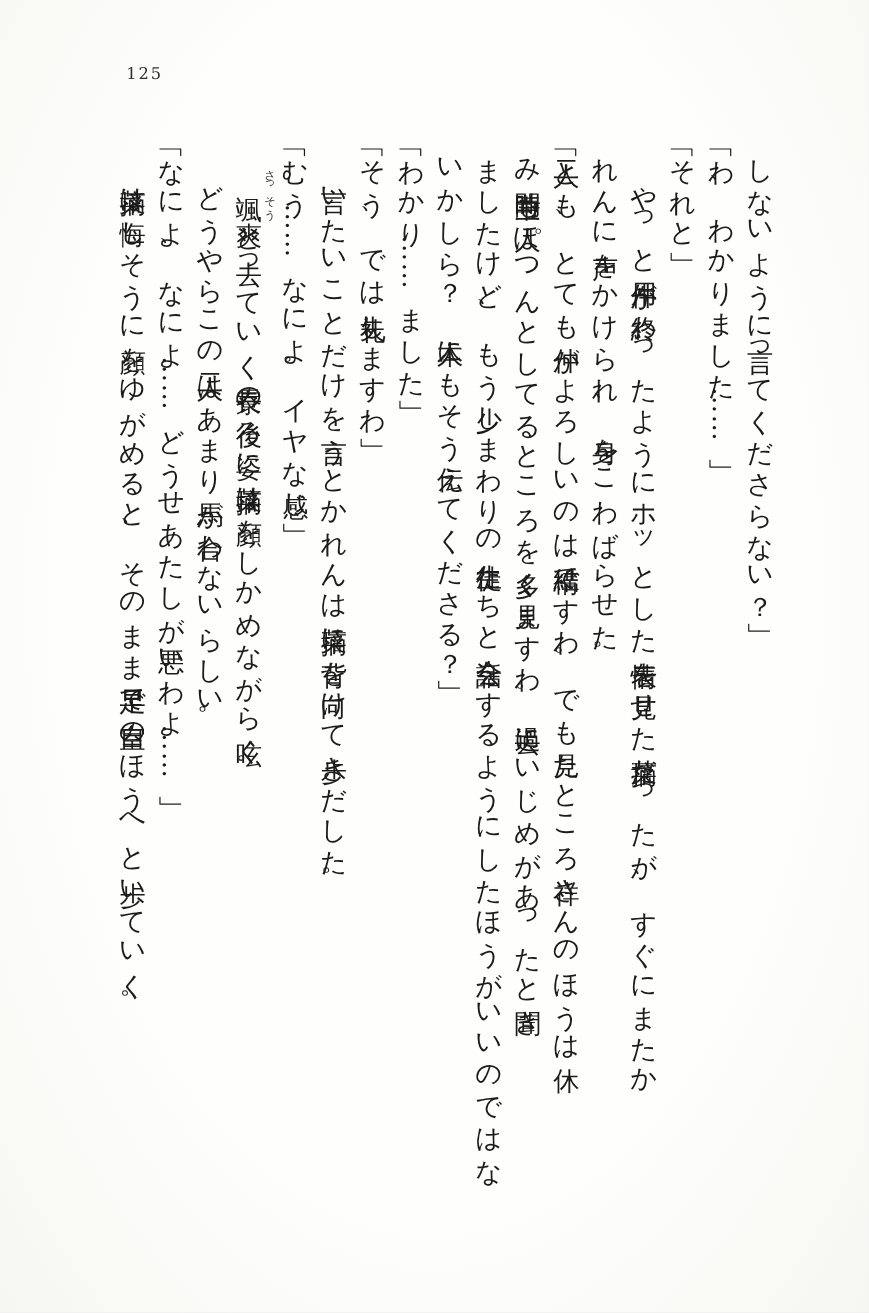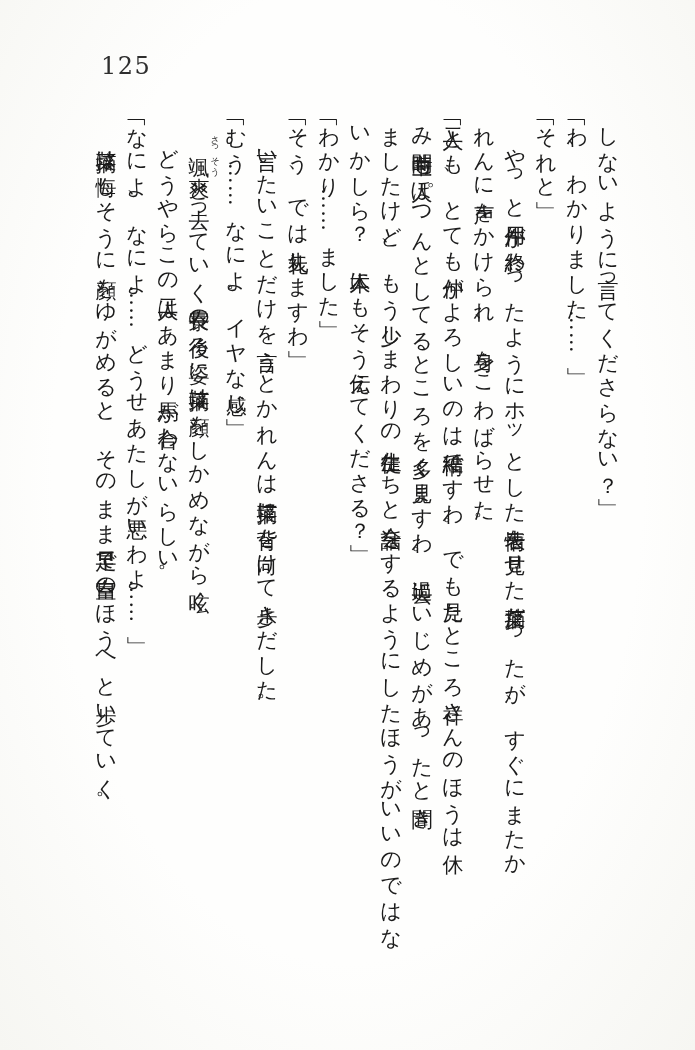--- a/index.html
+++ b/index.html
@@ -14,21 +14,21 @@
     margin: 0 auto;
     background: #fcfcfa;
     background-image: radial-gradient(ellipse at 50% 45%, #fefefd 60%, #f6f6f2 100%);
     overflow: hidden;
     font-family: "DejaVu Serif", "Liberation Serif", serif;
   }
   .page-number {
     position: absolute;
     top: 52px;
     left: 101px;
-    font-size: 24px;
+    font-size: 13px;
     color: #2e2e2e;
     letter-spacing: 1.5px;
     font-family: "DejaVu Serif", "Liberation Serif", serif;
   }
   .text-block {
     position: absolute;
     top: 112px;
     right: 72px;
     height: 840px;
     writing-mode: vertical-rl;

